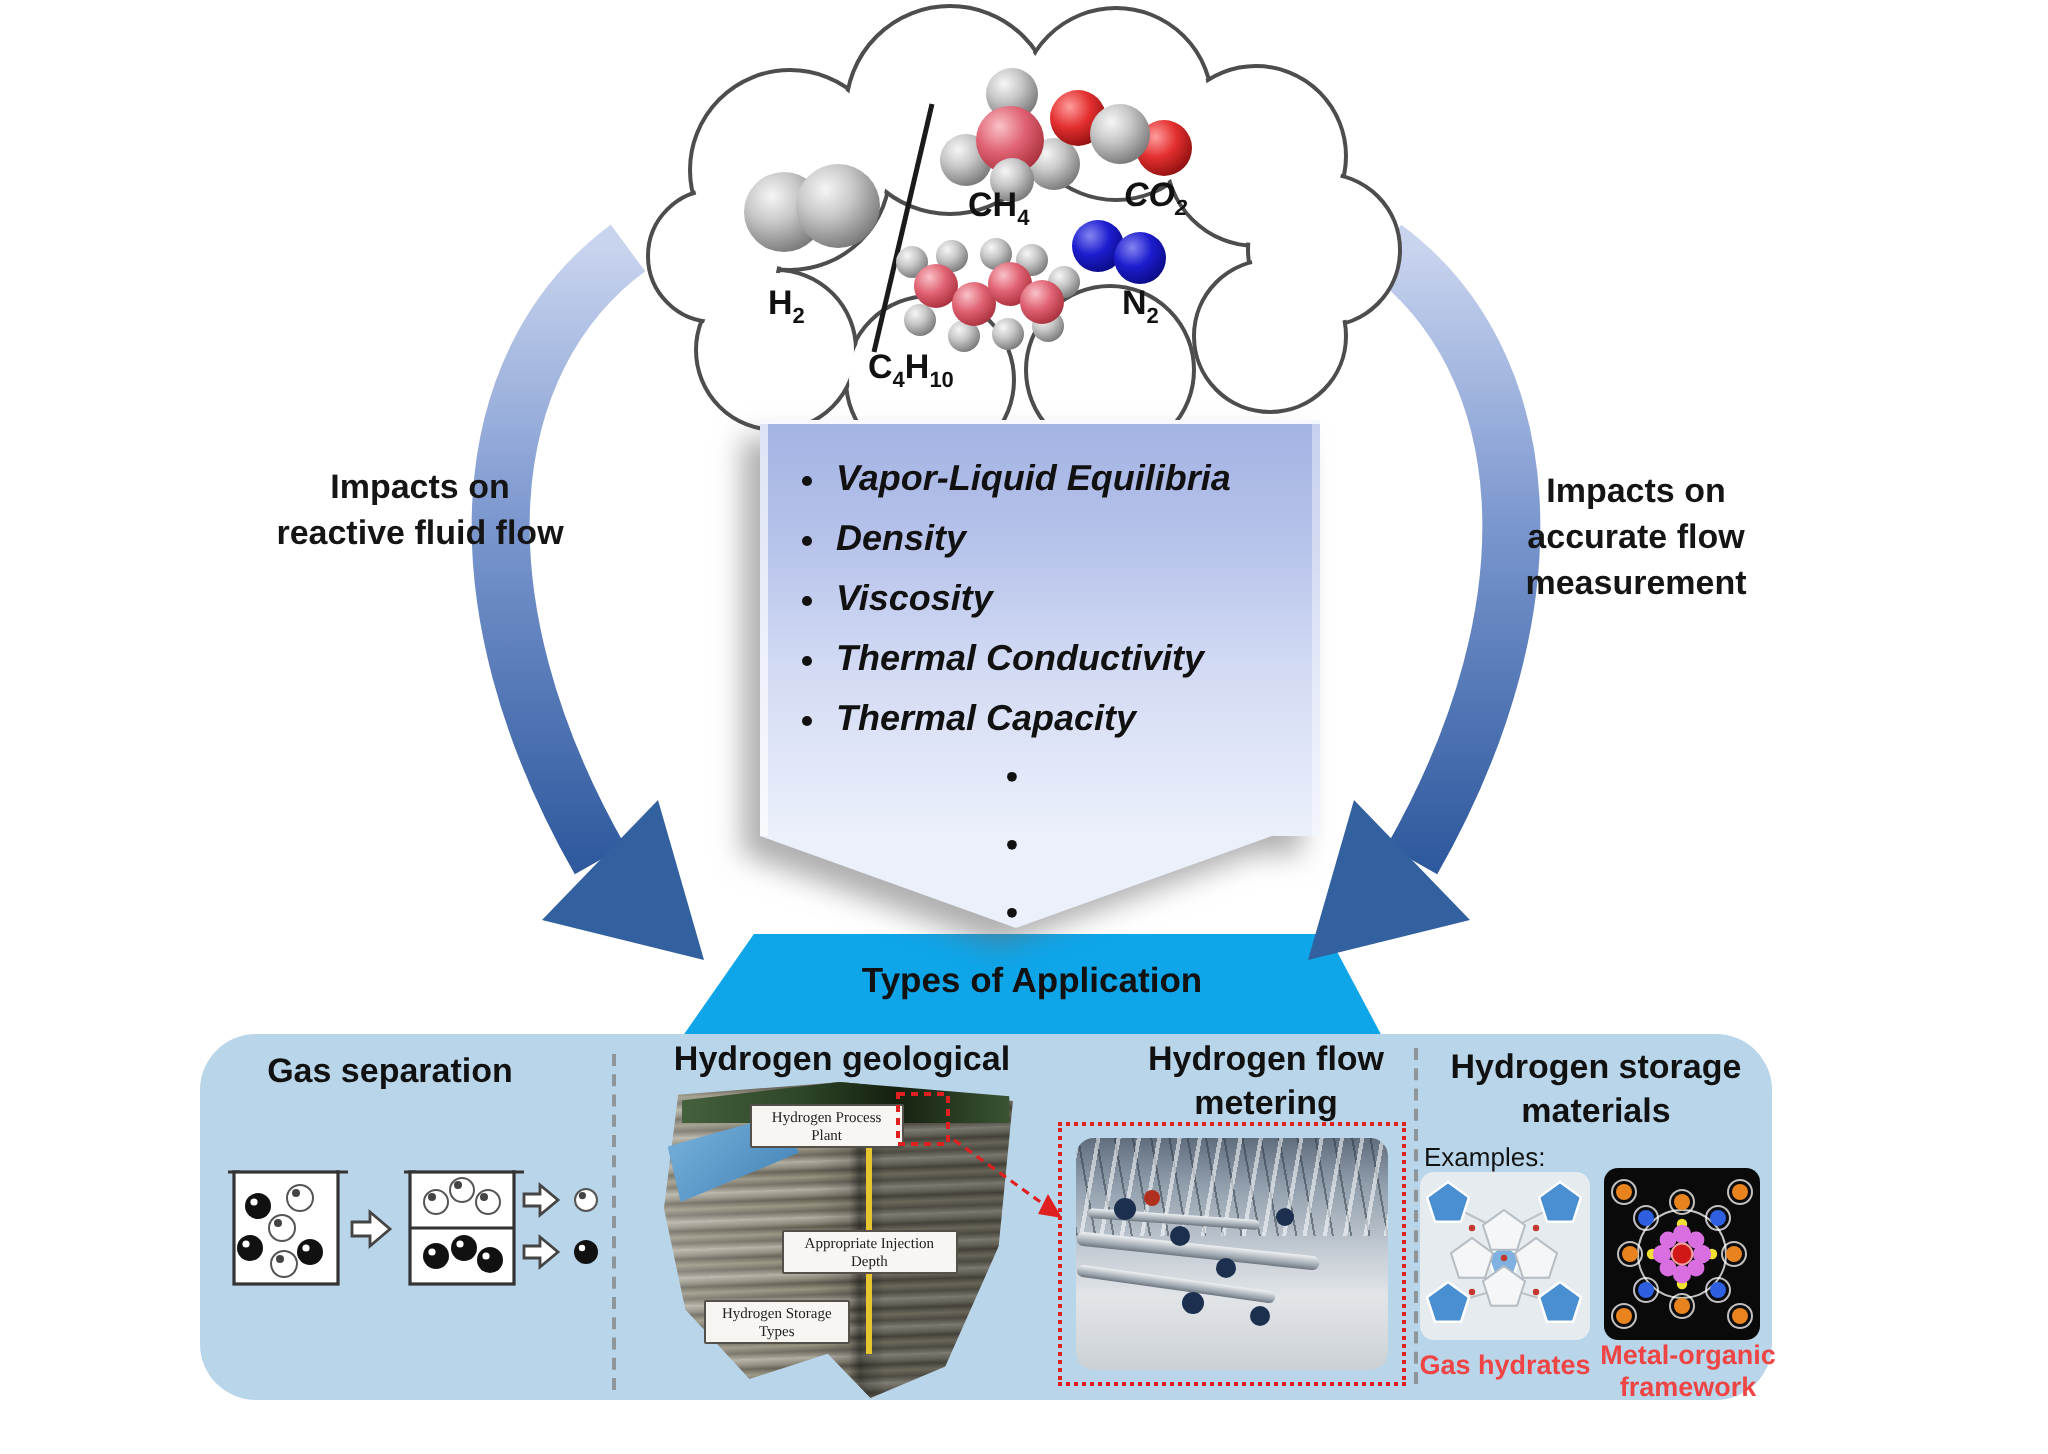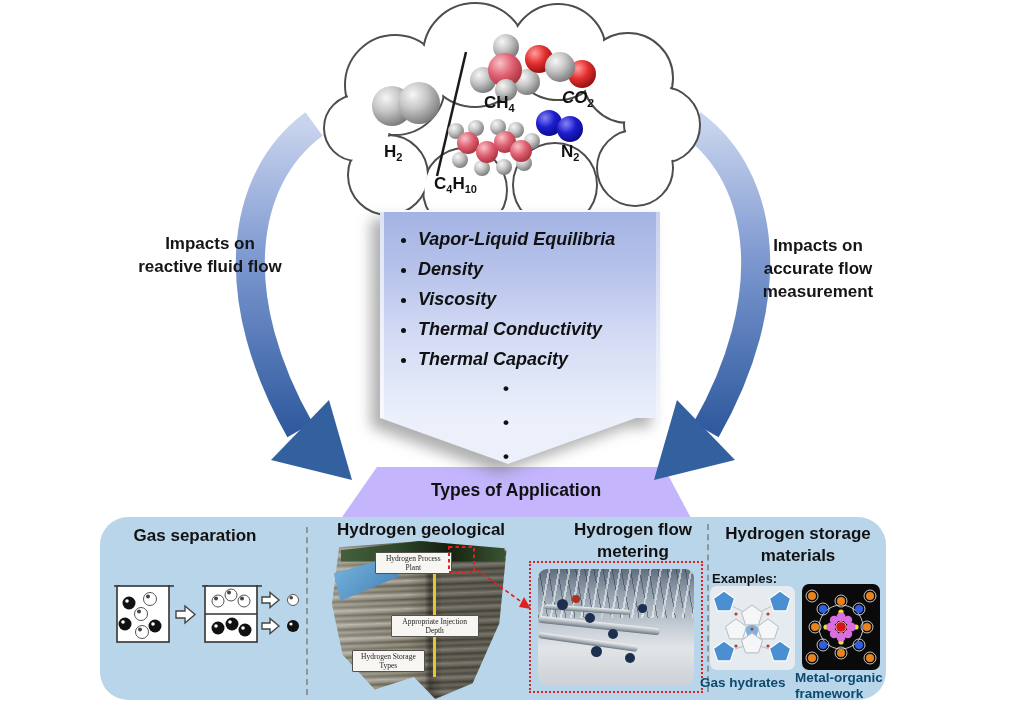--- a/index.html
+++ b/index.html
@@ -26,21 +26,21 @@
   .prop-point{width:0;height:0;border-left:128px solid transparent;
     border-right:128px solid transparent;border-top:46px solid #ecf0fb;}
   .prop-box ul{margin:0;padding:0 0 0 20px;list-style:disc;}
   .prop-box li{font-size:18px;font-style:italic;font-weight:600;
     line-height:30px;white-space:nowrap;}
   .dots-col{left:498px;top:372px;width:16px;text-align:center;
     font-size:17px;font-weight:bold;line-height:34px;color:#111;}
   
   .impact{font-size:17px;font-weight:bold;text-align:center;line-height:23px;color:#151515;}
   
-  .types-banner{left:340px;top:467px;width:352px;height:53px;background:#c4b5fd;
+  .types-banner{left:340px;top:467px;width:352px;height:53px;background:#0ea5e9;
     clip-path:polygon(10.5% 0%,92% 0%,100% 100%,0% 100%);}
   .types-banner span{display:block;text-align:center;margin-top:13px;
     font-size:17.5px;font-weight:bold;color:#111;}
   .app-panel{left:100px;top:517px;width:786px;height:183px;background:#b9d5ea;border-radius:28px;}
   .vdiv{width:0;border-left:2px dashed #8f9699;}
   .sec-title{font-size:17px;font-weight:bold;text-align:center;line-height:22px;color:#111;}
   
   .geo{left:332px;top:541px;width:178px;height:158px;}
   .geo-block{position:absolute;inset:0;
     clip-path:polygon(4% 4%,50% 0%,98% 6%,94% 52%,79% 90%,58% 100%,46% 86%,24% 94%,6% 72%,0% 40%);
@@ -64,22 +64,22 @@
     background:linear-gradient(180deg,#5f6d7d 0%,#909eac 20%,#c3cbd3 48%,#e2e5e8 68%,#ccd1d5 100%);}
   .fm-ceil{position:absolute;left:0;top:0;width:100%;height:42%;
     background:
       repeating-linear-gradient(100deg,rgba(255,255,255,.55) 0 2px,transparent 2px 10px),
       repeating-linear-gradient(80deg,rgba(45,55,65,.5) 0 1px,transparent 1px 9px);}
   .pipe{position:absolute;height:7px;border-radius:4px;
     background:linear-gradient(180deg,#eef1f3,#98a2aa 70%,#6d767e);}
   .valve{position:absolute;border-radius:50%;background:#1c2f4f;}
   .valve.red{background:#b03020;}
   
-  .examples{font-size:13px;font-weight:bold;color:#111;}
-  .mat-label{font-size:13.5px;font-weight:bold;line-height:16px;color:#0c4a6e;}
+  .examples{font-size:13px;font-weight:normal;color:#111;}
+  .mat-label{font-size:13.5px;font-weight:bold;text-align:center;line-height:16px;color:#ef4444;}
 </style>
 </head>
 <body>
 
 <div id="panel-layer">
   <div class="abs types-banner">
     <span>Types of Application</span>
   </div>
   <div class="abs app-panel"></div>
   <div class="abs vdiv" style="left:306px;top:527px;height:168px;"></div>

